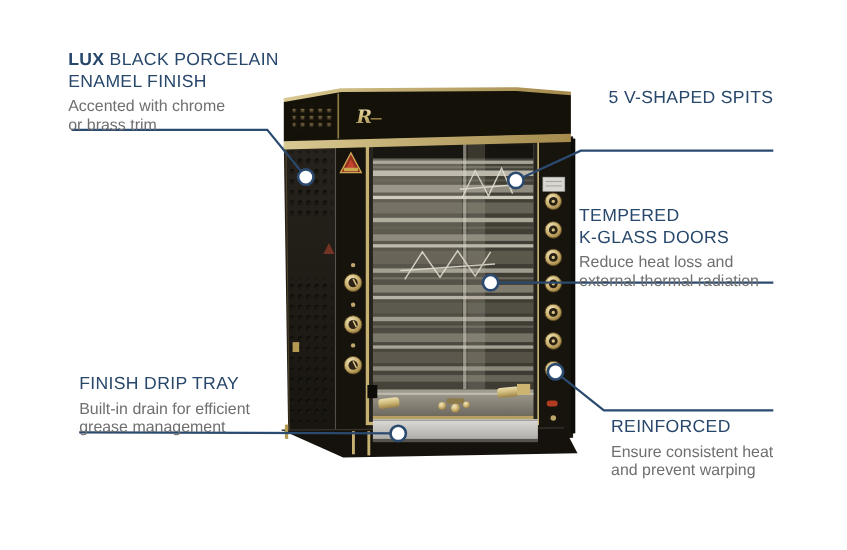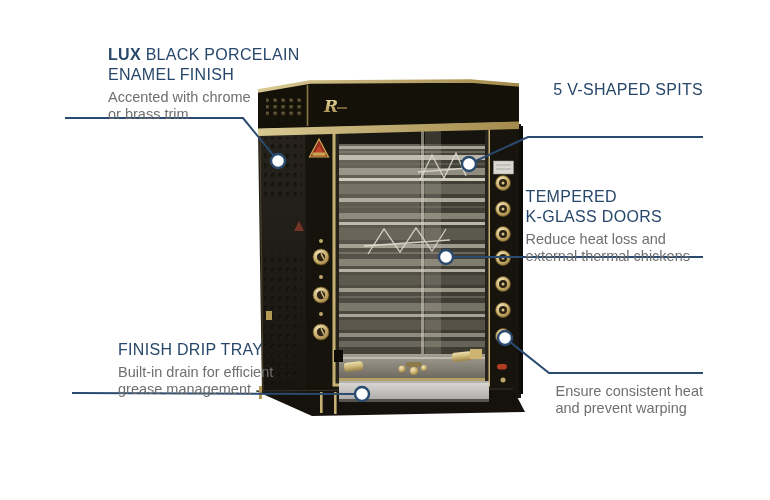--- a/index.html
+++ b/index.html
@@ -8,21 +8,21 @@
     --heading-color:#27476b;
     --body-text-color:#6f6f6f;
   }
   *{margin:0;padding:0;box-sizing:border-box;}
   html,body{background:#e8e8e8;font-family:"Liberation Sans",sans-serif;}
   #canvas{
     position:relative;width:770px;height:500px;margin:0 auto;
     background:var(--background);overflow:hidden;
   }
   svg{position:absolute;left:0;top:0;}
-  .callout{position:absolute;margin-left:46px;}
+  .callout{position:absolute;}
   .callout .hline{
     display:block;color:var(--heading-color);
     font-size:16px;line-height:20px;letter-spacing:.3px;font-weight:400;
     white-space:nowrap;
   }
   .callout .hline b{font-weight:700;}
   .callout .desc{margin-top:4px;}
   .callout .dline{
     display:block;color:var(--body-text-color);
     font-size:14.5px;line-height:16.5px;white-space:nowrap;
@@ -288,32 +288,33 @@
 
   <div class="callout align-right" id="c-spits">
     <span class="hline">5 V-SHAPED SPITS</span>
   </div>
 
   <div class="callout align-right" id="c-glass">
     <span class="hline">TEMPERED</span>
     <span class="hline">K-GLASS DOORS</span>
     <div class="desc">
       <span class="dline">Reduce heat loss and</span>
-      <span class="dline">external thermal chickens</span>
+      <span class="dline">external thermal radiation</span>
     </div>
   </div>
 
   <div class="callout align-left" id="c-tray">
     <span class="hline">FINISH DRIP TRAY</span>
     <div class="desc">
       <span class="dline">Built-in drain for efficient</span>
       <span class="dline">grease management</span>
     </div>
   </div>
 
   <div class="callout align-right" id="c-heat">
+    <span class="hline">REINFORCED</span>
     <div class="desc">
       <span class="dline">Ensure consistent heat</span>
       <span class="dline">and prevent warping</span>
     </div>
   </div>
 
 </div>
 
 </body></html>

